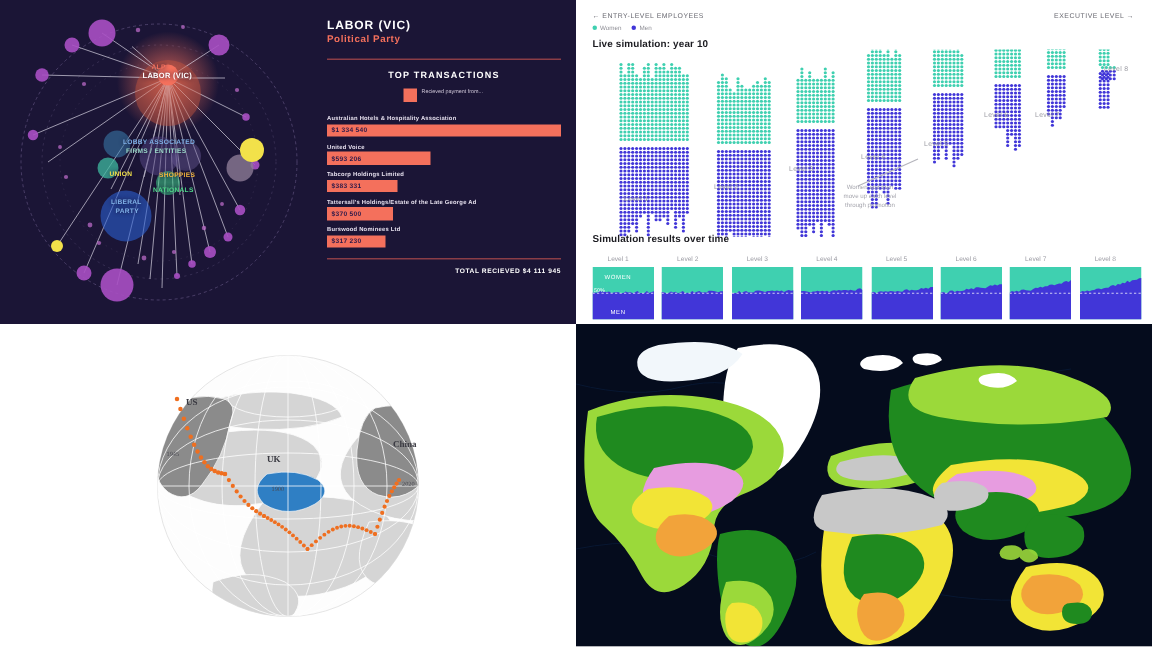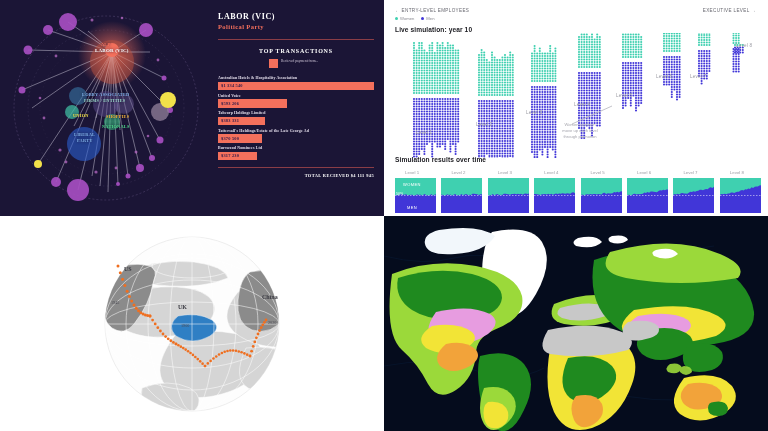--- a/index.html
+++ b/index.html
@@ -9,21 +9,21 @@
     background: #ffffff; overflow: hidden;
   }
   #grid {
     width: 768px; height: 431px;
     display: grid;
     grid-template-columns: 384px 384px;
     grid-template-rows: 216px 215px;
   }
 
   
-  .p1 { position: relative; background: #1b1536; overflow: hidden; font-family: Liberation Serif, serif; }
+  .p1 { position: relative; background: #1b1536; overflow: hidden; }
   .p1-net { position: absolute; left: 0; top: 0; width: 212px; height: 216px; }
   .p1-right { position: absolute; left: 212px; top: 0; width: 172px; height: 216px;
               padding: 12px 10px 0 6px; }
   .p1-title { color: #ffffff; font-size: 8px; font-weight: bold; letter-spacing: .6px; }
   .p1-sub { color: #f4705c; font-size: 6.5px; font-weight: bold; letter-spacing: .4px; margin-top: 2px; }
   .p1-rule { height: 1px; background: #8a3d46; margin: 9px 0 8px 0; }
   .p1-tt { color: #ffffff; font-size: 6px; font-weight: bold; letter-spacing: .8px;
            text-align: center; margin-bottom: 5px; }
   .p1-legend { display: flex; gap: 3px; justify-content: center; margin-bottom: 8px; }
   .p1-swatch { width: 9px; height: 9px; background: #f4705c; flex: none; }

